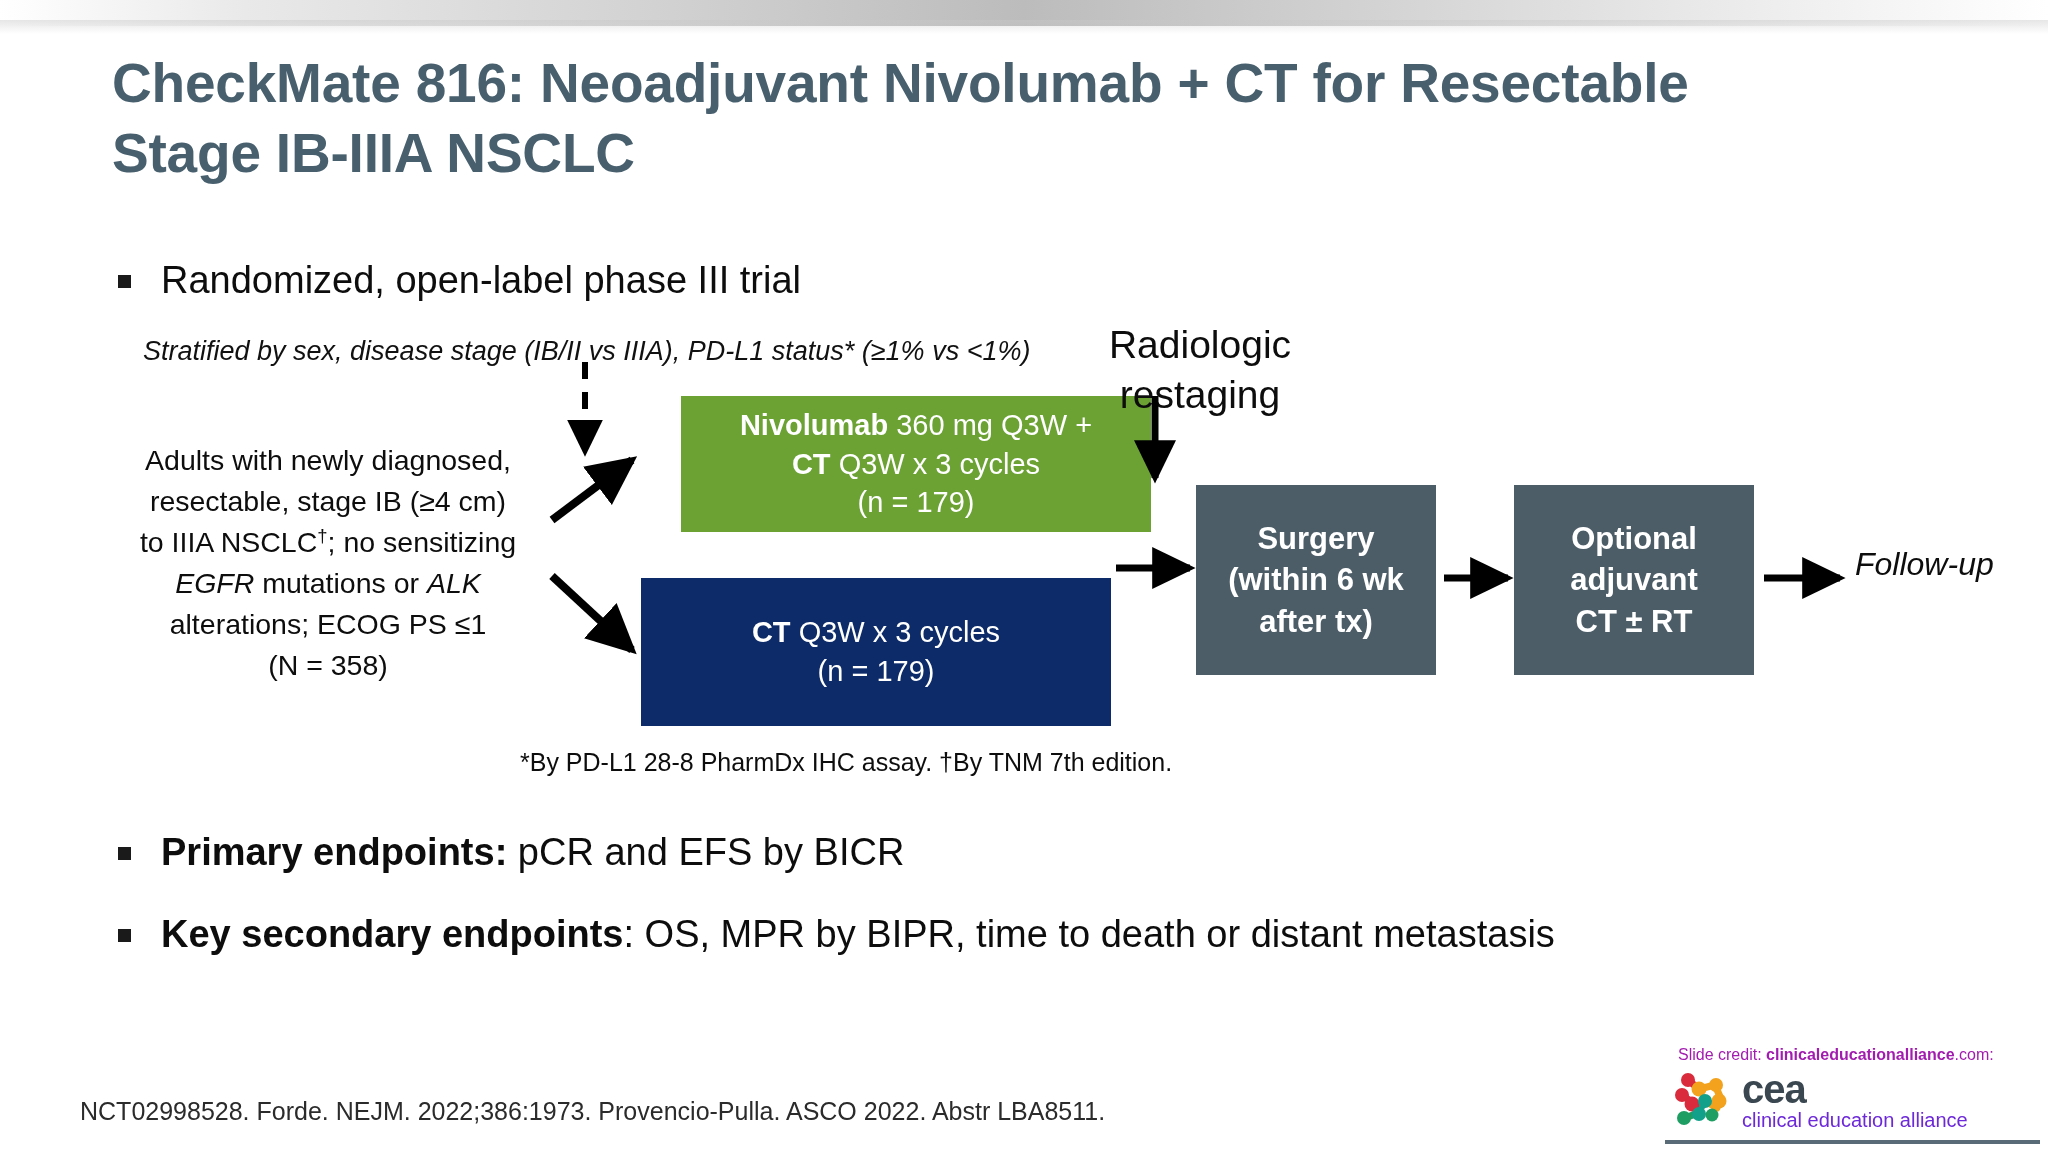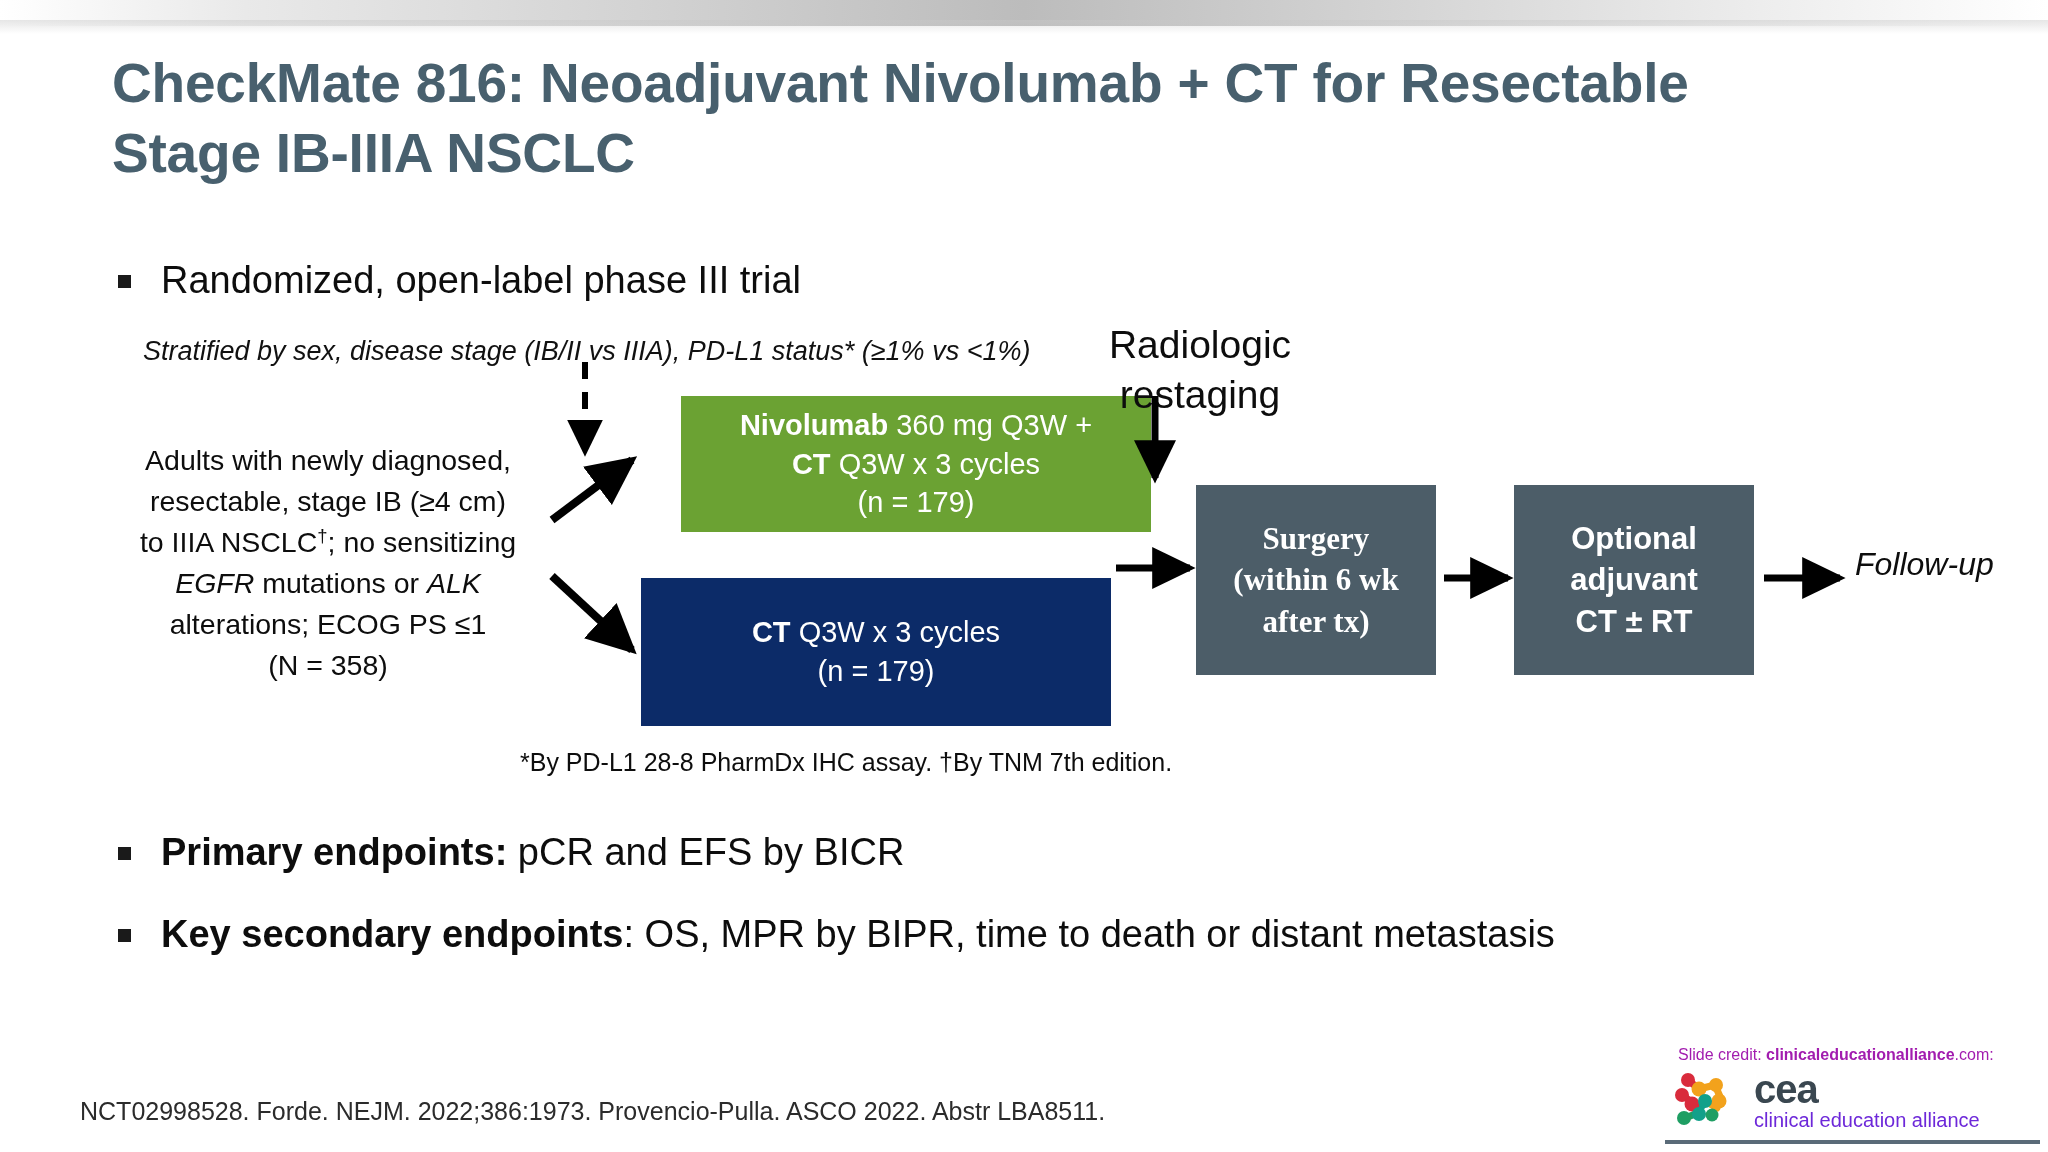--- a/index.html
+++ b/index.html
@@ -134,21 +134,21 @@
     display: flex;
     align-items: center;
     justify-content: center;
     text-align: center;
     background: #4C5D68;
     color: #ffffff;
     font-size: 31px;
     font-weight: bold;
     line-height: 1.33;
   }
-  #box-surgery { left: 1196px; top: 485px; width: 240px; height: 190px; font-family: Liberation Serif, serif; }
+  #box-surgery { left: 1196px; top: 485px; width: 240px; height: 190px; }
   #box-adjuvant { left: 1514px; top: 485px; width: 240px; height: 190px; }
 
   
   .followup {
     position: absolute;
     left: 1855px;
     top: 546px;
     font-size: 32px;
     font-style: italic;
     color: #0d0d0d;
@@ -197,21 +197,21 @@
     white-space: nowrap;
   }
   .credit-text b { font-weight: bold; }
   .logo-wrap {
     position: absolute;
     left: 1672px;
     top: 1068px;
     display: flex;
     align-items: center;
   }
-  .logo-text { margin-left: 20px; line-height: 1; }
+  .logo-text { margin-left: 8px; line-height: 1; }
   .logo-cea {
     font-size: 40px;
     font-weight: bold;
     color: #3A4750;
     letter-spacing: -1px;
     display: block;
   }
   .logo-sub {
     font-size: 20px;
     color: #6d28d9;

